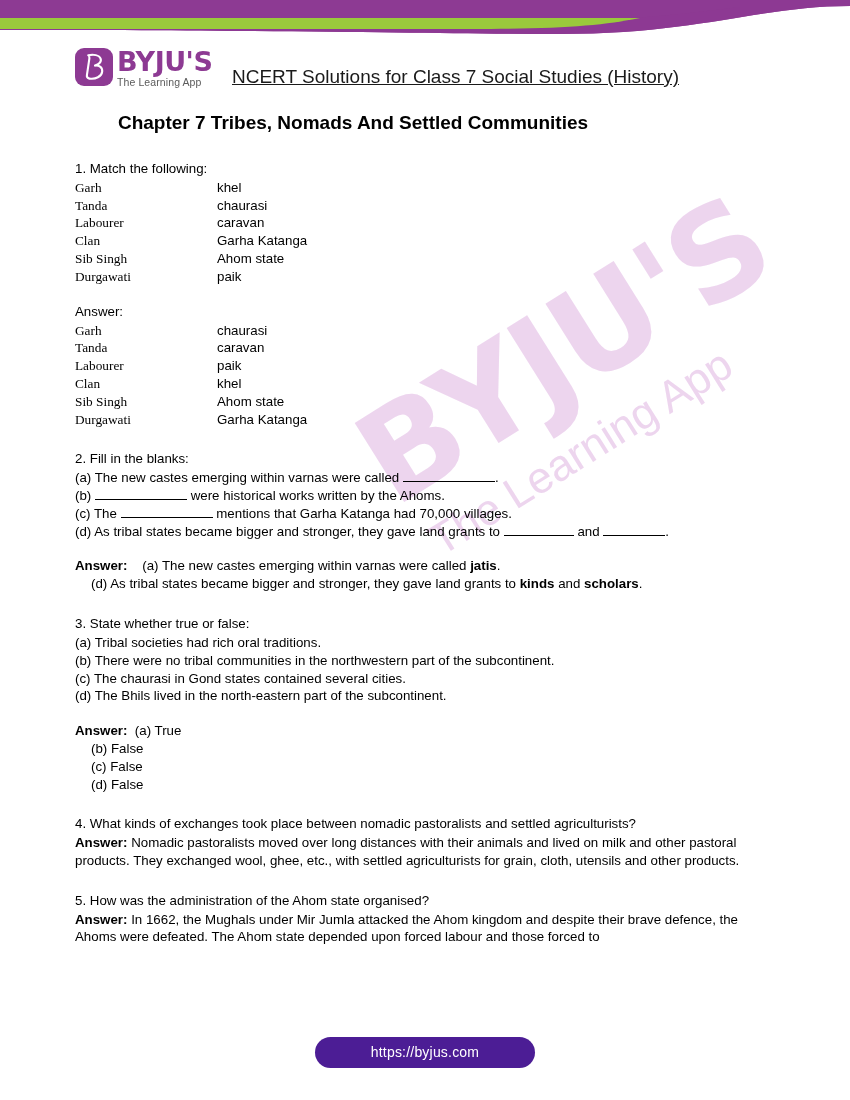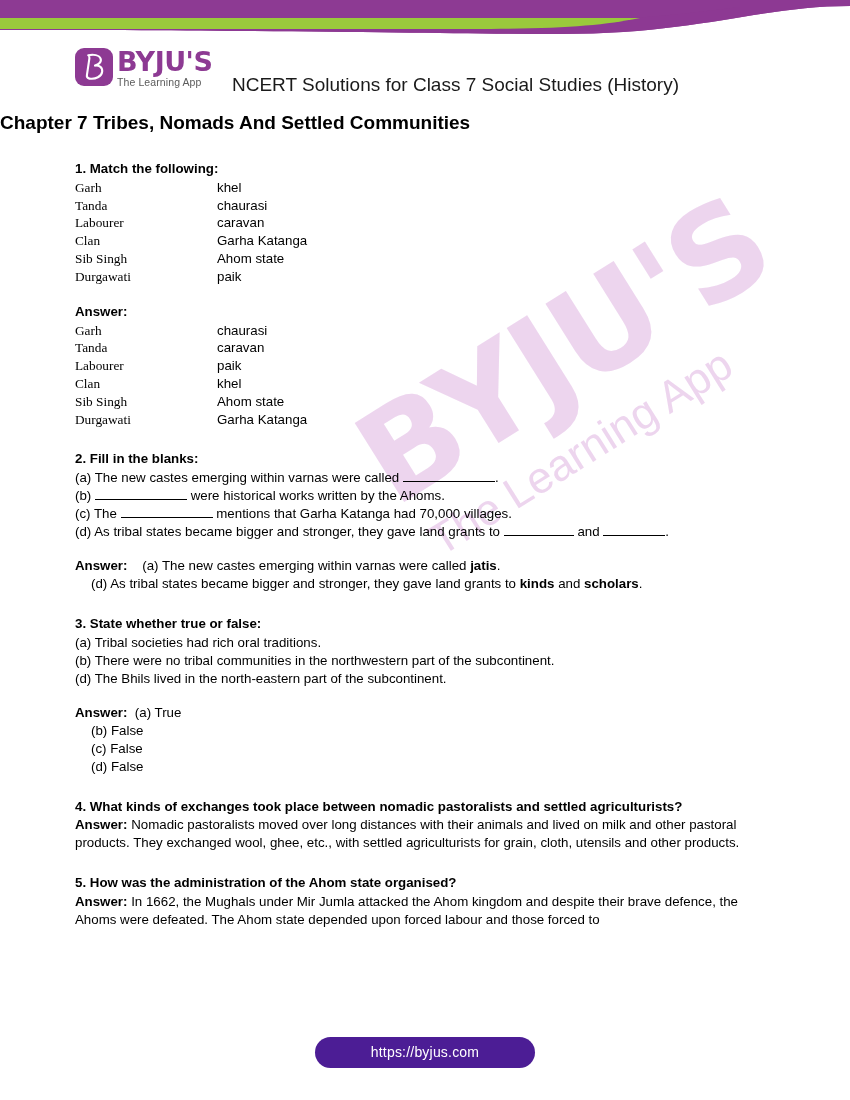--- a/index.html
+++ b/index.html
@@ -83,32 +83,34 @@
     font-family: "Liberation Sans", sans-serif;
     font-size: 10.5px;
     color: #5b5b5b;
     display: block;
     margin-top: 2px;
     letter-spacing: 0.1px;
   }
   .header-title {
     position: absolute;
     left: 232px;
-    top: 30px;
+    top: 22px;
     font-size: 19px;
     color: #1a1a1a;
     white-space: nowrap;
+    text-decoration: underline;
   }
 
   
   .chapter-title {
     position: absolute;
     top: 112px;
     left: 0;
     width: 706px;
+    text-align: center;
     font-size: 19px;
     font-weight: bold;
     color: #000;
   }
 
   
   .watermark {
     position: absolute;
     left: 400px;
     top: 300px;
@@ -142,21 +144,21 @@
   .content {
     position: absolute;
     top: 160px;
     left: 75px;
     width: 700px;
     z-index: 2;
     font-size: 13.3px;
     line-height: 1.34;
   }
   .qhead {
-    font-weight: bold;
+    font-weight: normal;
     margin: 0 0 1px 0;
   }
   .pline {
     margin: 0;
   }
   .ans-label { font-weight: bold; }
   .b { font-weight: bold; }
   .blank {
     display: inline-block;
     border-bottom: 1px solid #000;
@@ -313,20 +315,21 @@
       <p class="pline"><span class="ans-label">Answer:</span>&nbsp;&nbsp;&nbsp;&nbsp;<span>(a) The new castes emerging within varnas were called </span><span class="b">jatis</span><span>.</span></p>
       <p class="pline indent"><span>(d) As tribal states became bigger and stronger, they gave land grants to </span><span class="b">kinds</span><span> and </span><span class="b">scholars</span><span>.</span></p>
     </div>
 
     <div class="gap-lg"></div>
 
     <div>
       <p class="qhead">3. State whether true or false:</p>
       <p class="pline">(a) Tribal societies had rich oral traditions.</p>
       <p class="pline">(b) There were no tribal communities in the northwestern part of the subcontinent.</p>
+      <p class="pline">(c) The chaurasi in Gond states contained several cities.</p>
       <p class="pline">(d) The Bhils lived in the north-eastern part of the subcontinent.</p>
     </div>
 
     <div class="gap-md"></div>
 
     <div>
       <p class="pline"><span class="ans-label">Answer:</span>&nbsp;&nbsp;<span>(a) True</span></p>
       <p class="pline indent">(b) False</p>
       <p class="pline indent">(c) False</p>
       <p class="pline indent">(d) False</p>

